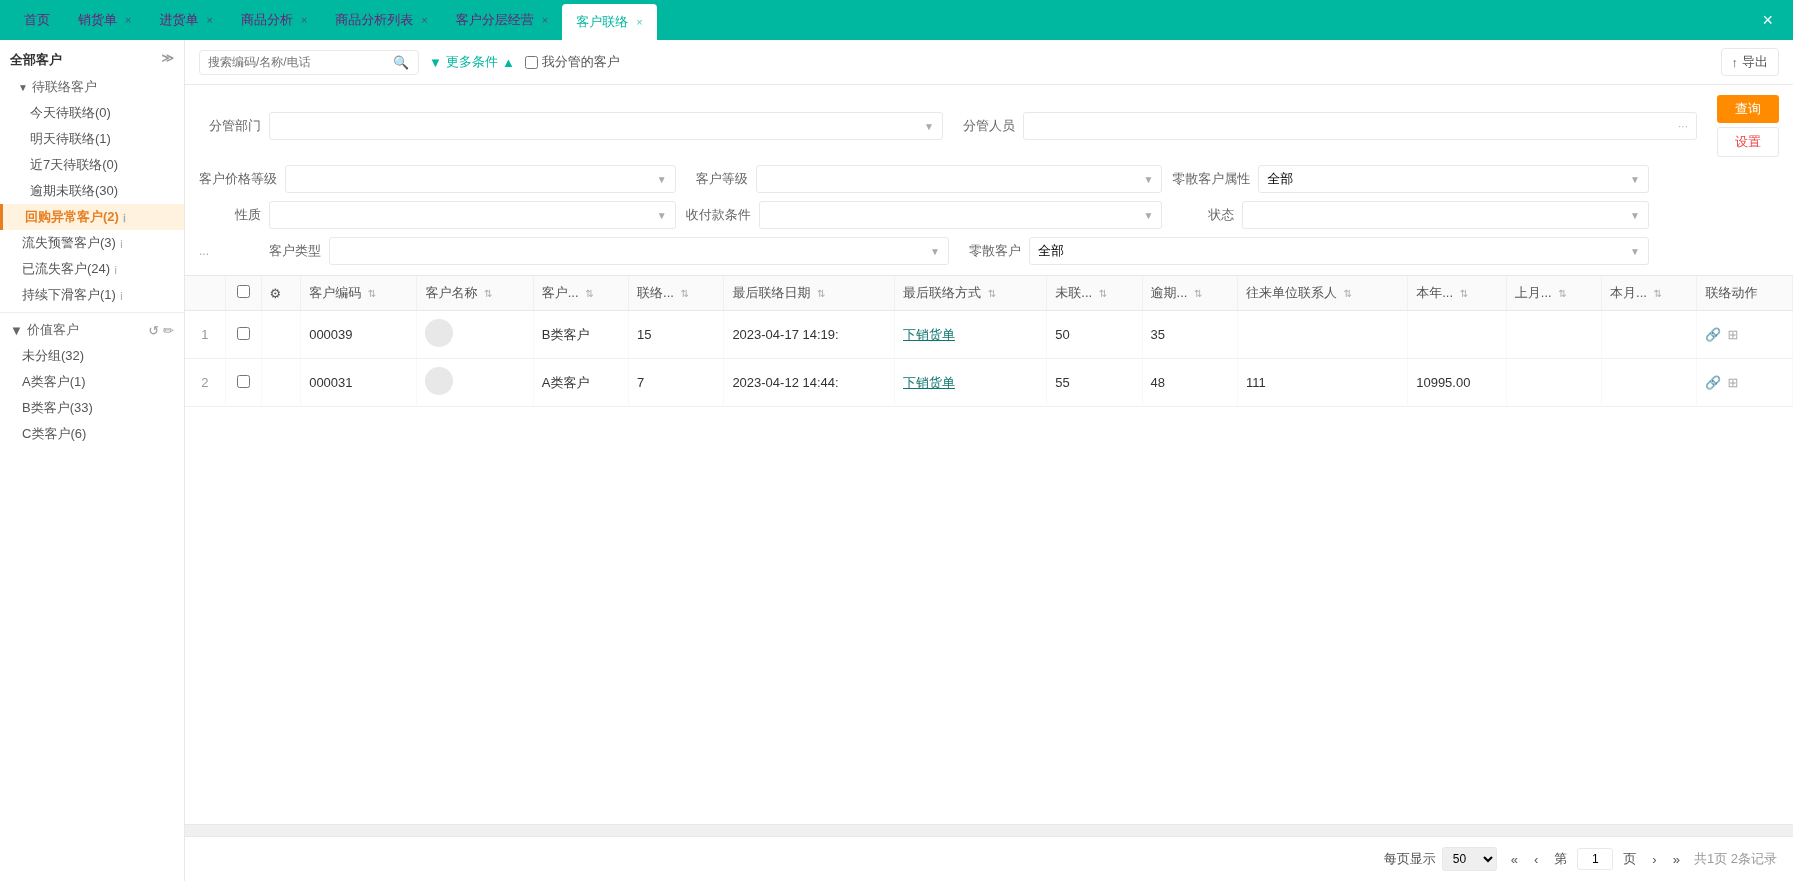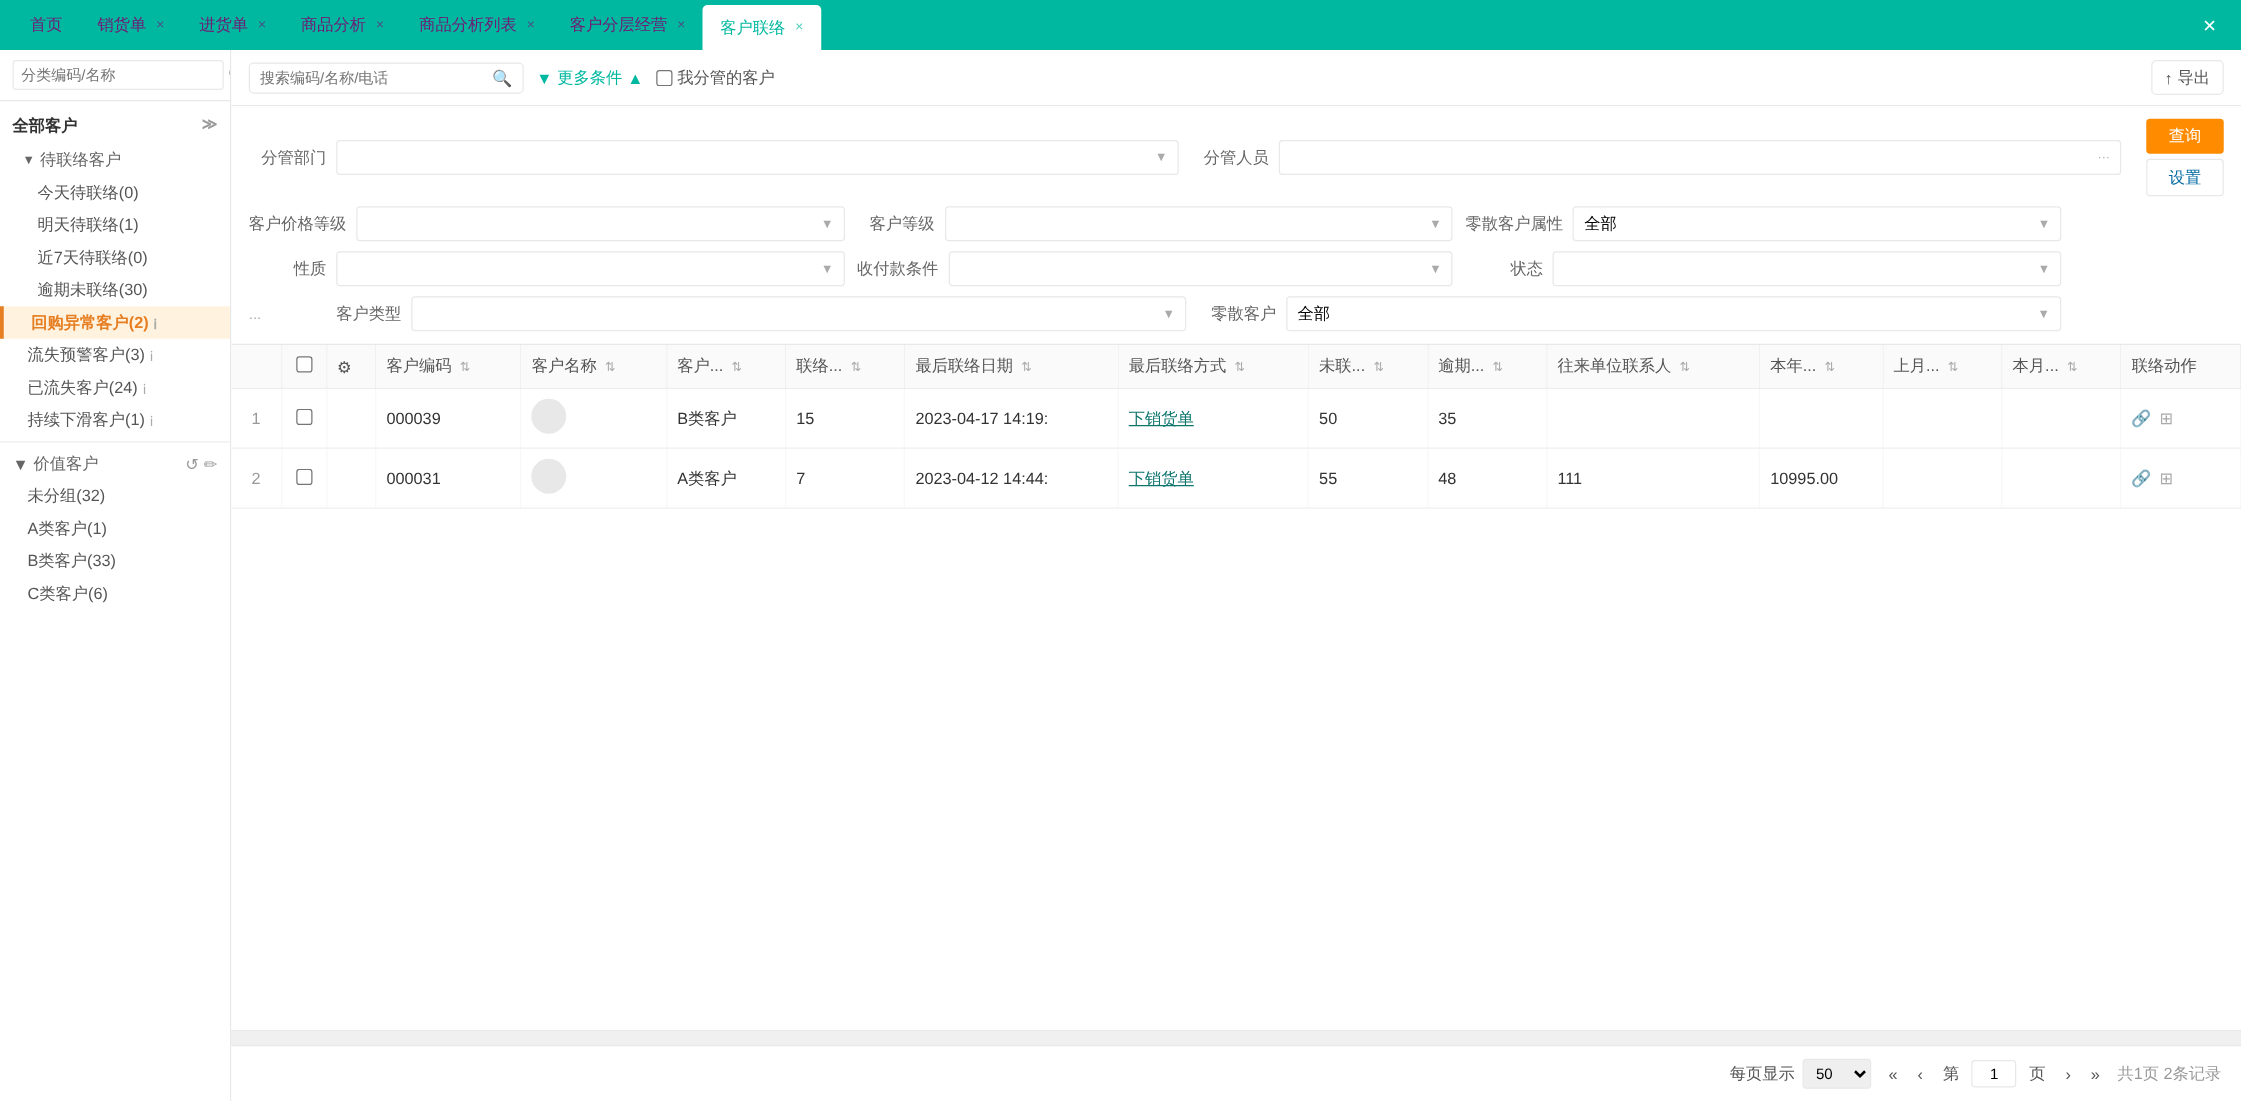--- a/index.html
+++ b/index.html
@@ -96,21 +96,21 @@
       display: flex; align-items: center; justify-content: space-between; cursor: pointer;
       min-height: 28px; background: white;
     }
     .filter-input .dropdown-arrow { color: #aaa; font-size: 10px; }
     .filter-btns { display: flex; flex-direction: column; gap: 4px; margin-left: 10px; }
     .btn-query {
       background: #ff8c00; color: white; border: none; border-radius: 3px; padding: 5px 18px;
       cursor: pointer; font-size: 13px; white-space: nowrap;
     }
     .btn-settings {
-      background: white; color: #0369a1; border: 1px solid #e8e8e8; border-radius: 3px; padding: 5px 14px;
+      background: white; color: #ef4444; border: 1px solid #e8e8e8; border-radius: 3px; padding: 5px 14px;
       cursor: pointer; font-size: 13px; white-space: nowrap;
     }
     .more-link { color: #aaa; cursor: pointer; font-size: 12px; }
 
     
     .tooltip-box {
       position: absolute; top: 228px; left: 10px; background: white; border: 1px solid #e8e8e8;
       border-radius: 4px; padding: 8px 12px; color: #555; font-size: 12px; max-width: 320px;
       box-shadow: 0 2px 8px rgba(0,0,0,0.1); z-index: 100;
     }
@@ -190,24 +190,20 @@
     <span>客户联络</span>
     <span class="close-x">×</span>
   </div>
   <div class="top-nav-spacer"></div>
   <div class="top-nav-close">×</div>
 </div>
 
 <div class="main-layout">
 
   <div class="sidebar">
-    <div class="sidebar-search">
-      <input type="text" placeholder="分类编码/名称" style="">
-      <span class="search-btn">🔍</span>
-    </div>
     <div class="sidebar-tree">
       <div class="tree-header">
         <span>全部客户</span>
         <span class="collapse-btn">≫</span>
       </div>
       <div class="tree-group">
         <div class="tree-group-label">
           <span class="arrow">▼</span>
           <span>待联络客户</span>
         </div>

